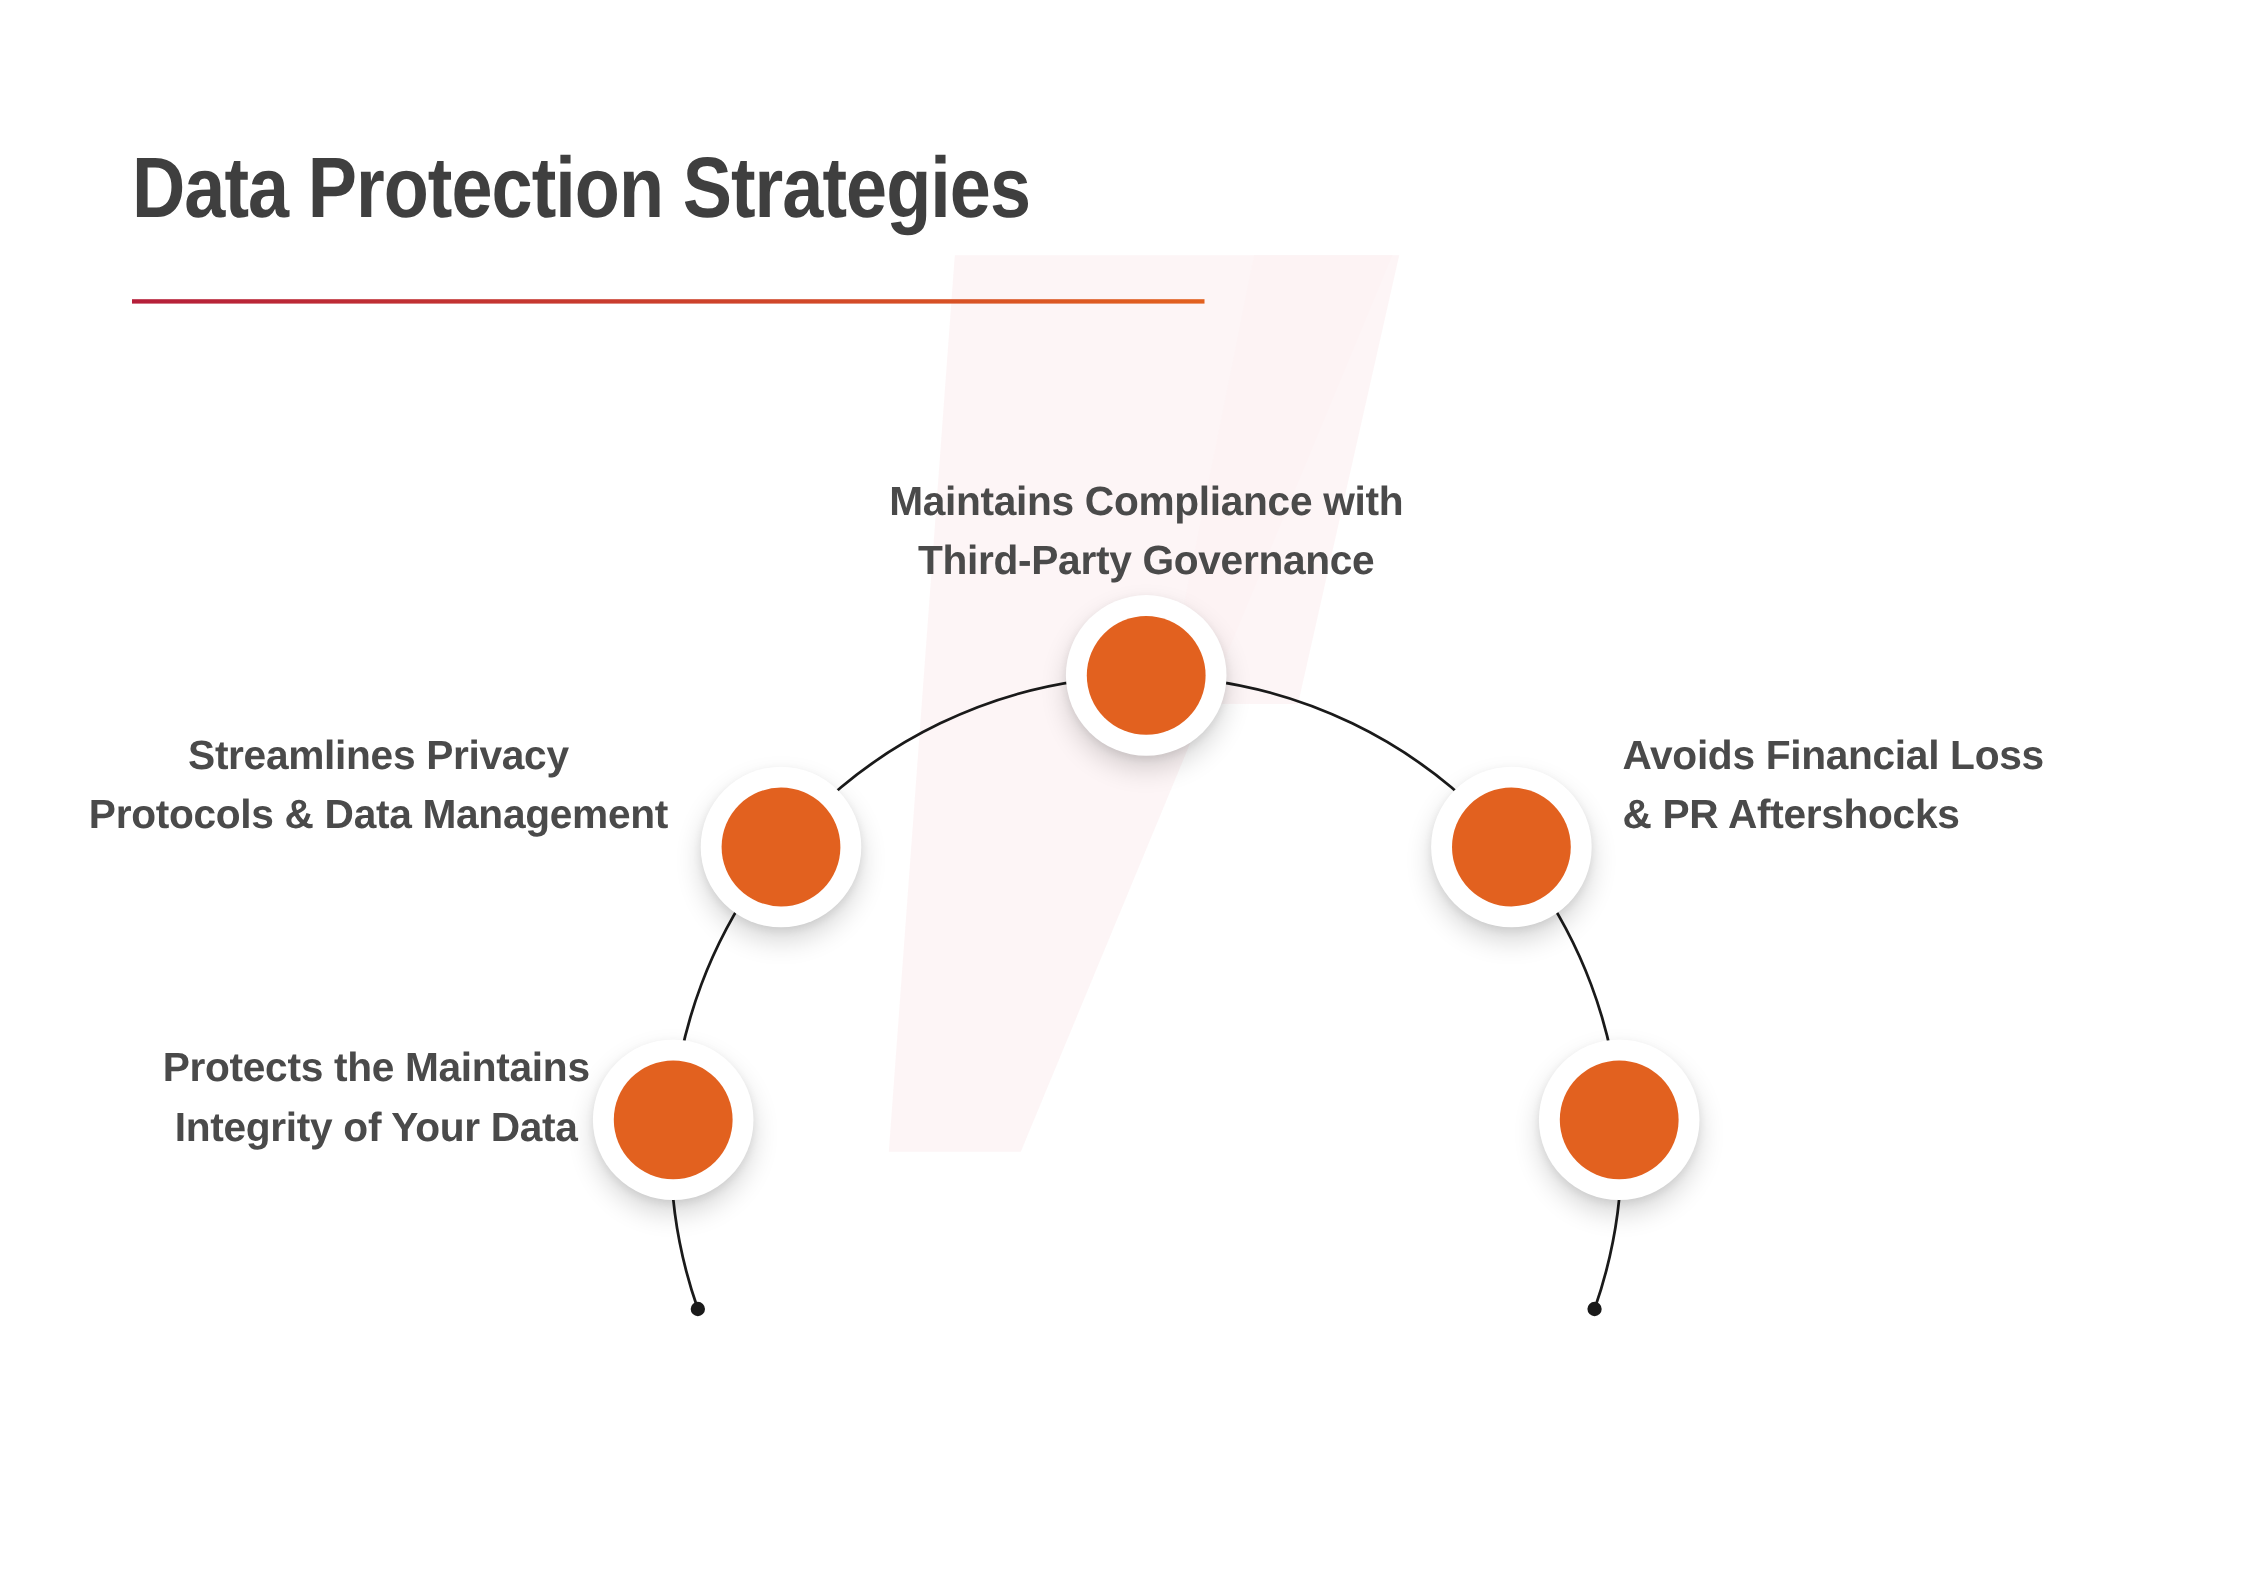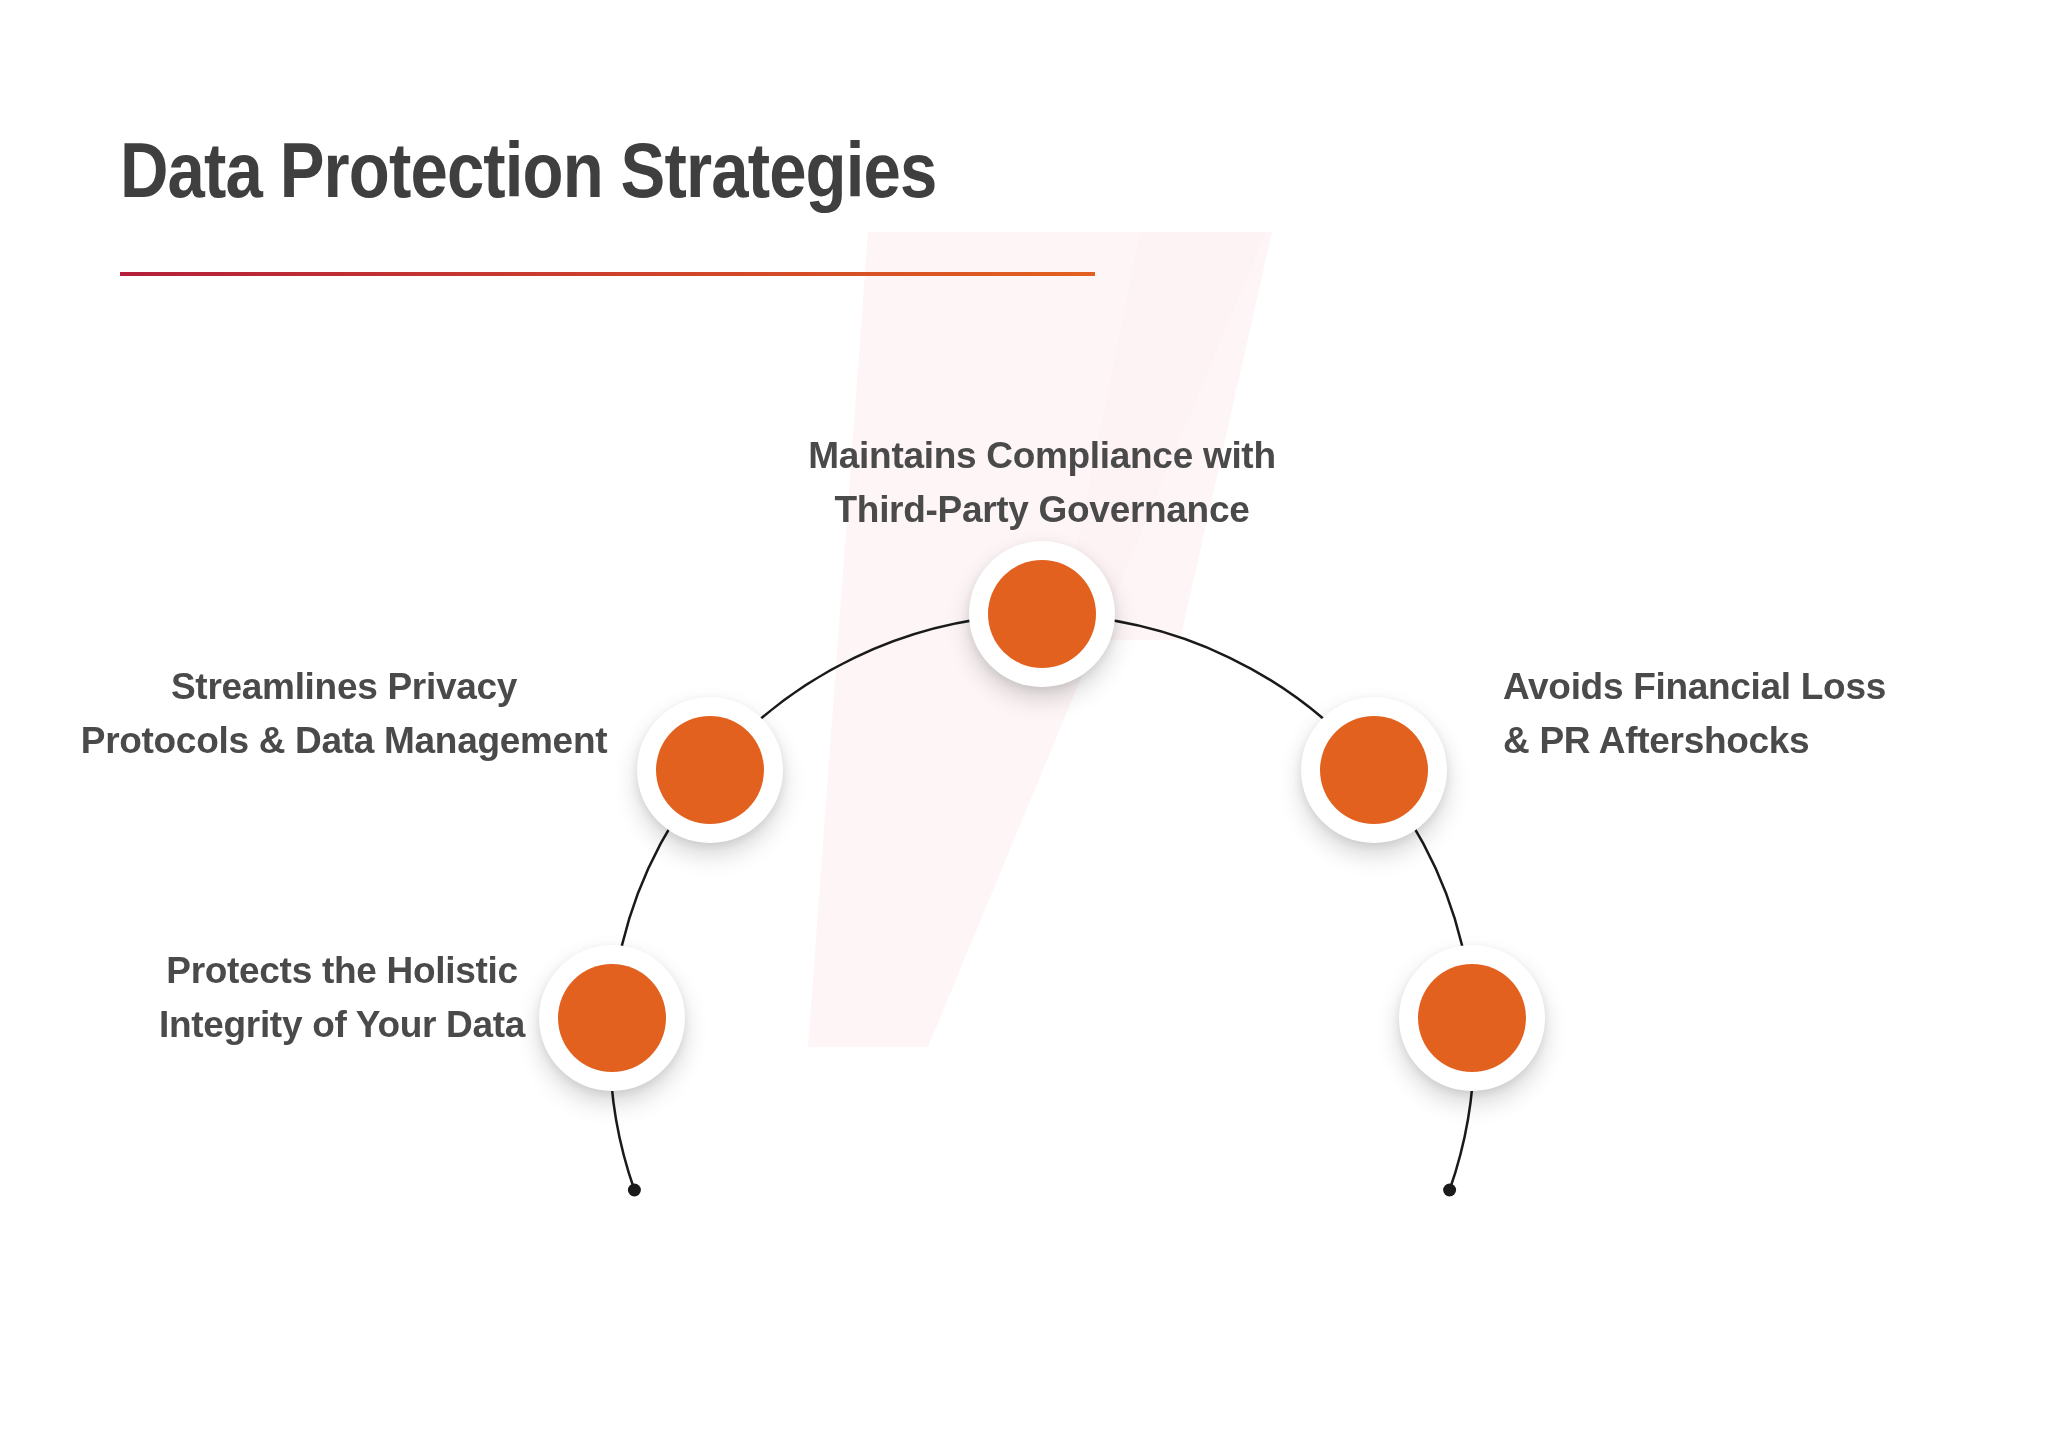--- a/index.html
+++ b/index.html
@@ -98,21 +98,21 @@
     color: var(--label-color, #4a4a4a);
     white-space: pre-line;
   }
   .node-label.centered {
     text-align: center;
     transform: translateX(-50%);
   }
   .label-top         { left: 1042px; top: 395px; margin-top: 34px; }
   .label-left-upper  { left: 344px;  top: 660px; }
   .label-left-lower  { left: 342px;  top: 944px; }
-  .label-right-upper { left: 1475px; top: 660px; text-align: left; margin-left: 28px; }
+  .label-right-upper { left: 1475px; top: 660px; text-align: left; }
   .label-right-lower { left: 1575px; top: 944px; text-align: left; }
 </style>
 </head>
 <body>
 
 <div class="canvas">
 
   <svg class="watermark-svg" width="2048" height="1444" viewBox="0 0 2048 1444" aria-hidden="true">
     <polygon points="868,232 1266,232 928,1047 808,1047" fill="#fbecee" opacity="0.55"></polygon>
     <polygon points="1140,232 1272,232 1180,640 1058,640" fill="#fdf3f4" opacity="0.8"></polygon>
@@ -126,21 +126,21 @@
     <circle class="arc-dot" cx="634.4" cy="1190" r="6.5"></circle>
     <circle class="arc-dot" cx="1449.6" cy="1190" r="6.5"></circle>
   </svg>
 
   <div class="node-label centered label-top">Maintains Compliance with
 Third-Party Governance</div>
 
   <div class="node-label centered label-left-upper">Streamlines Privacy
 Protocols &amp; Data Management</div>
 
-  <div class="node-label centered label-left-lower">Protects the Holistic
+  <div class="node-label centered label-left-lower">Protects the Maintains
 Integrity of Your Data</div>
 
   <div class="node-label label-right-upper">Avoids Financial Loss
 &amp; PR Aftershocks</div>
 
 
   <div class="node node-top">
     <div class="node-core"></div>
   </div>
   <div class="node node-left-upper">

